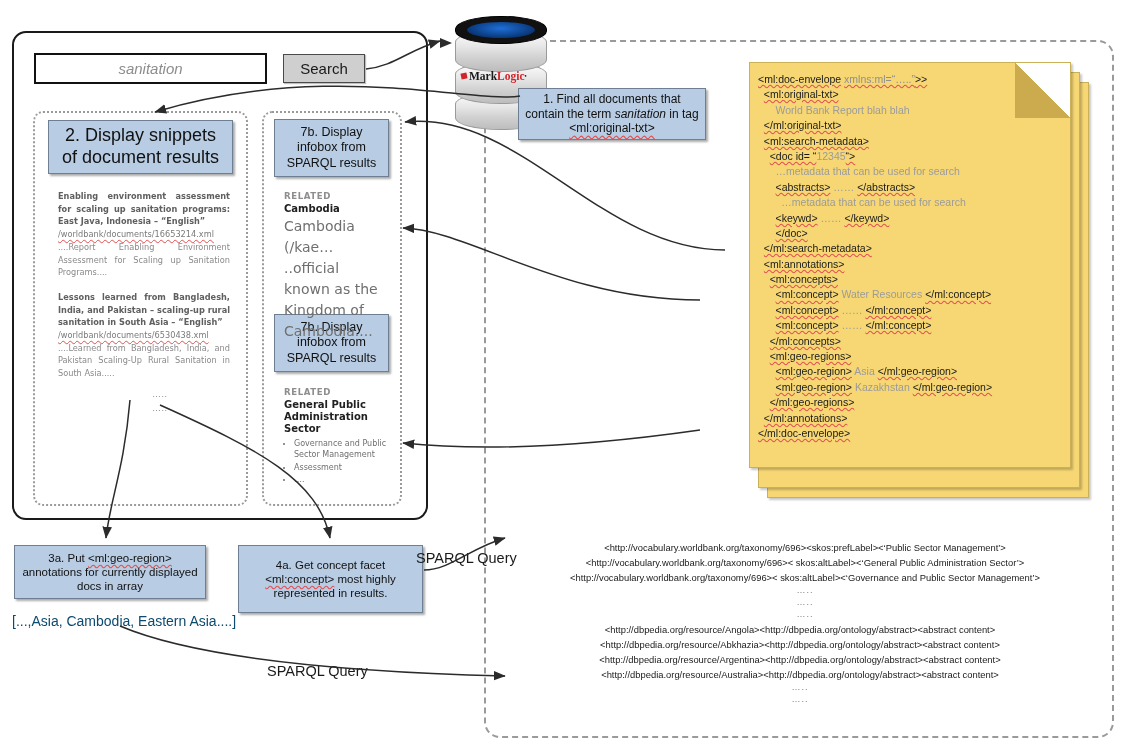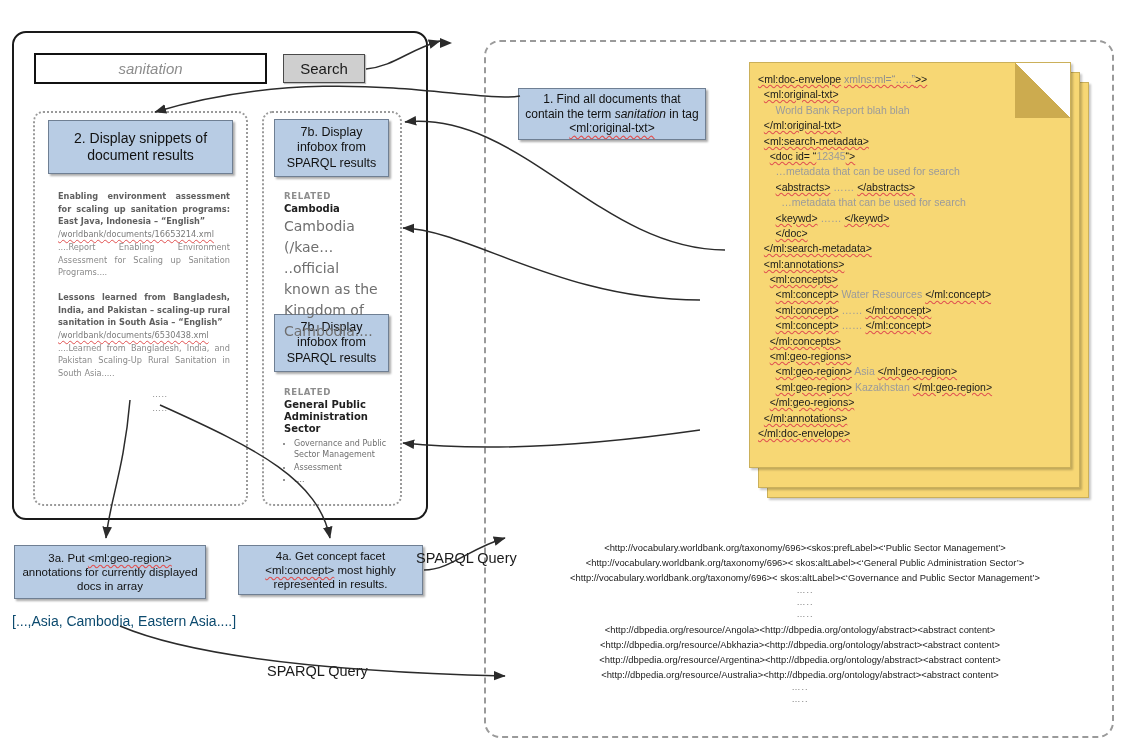--- a/index.html
+++ b/index.html
@@ -26,26 +26,26 @@
   
   .col-dotted{border:2px dotted #9a9a9a;border-radius:10px;background:#fff;}
   #docs-column{left:33px;top:111px;width:215px;height:395px;}
   #info-column{left:262px;top:111px;width:140px;height:395px;}
 
   
   .blue-box{background:#b8cce4;border:1.3px solid #6f7f93;
     box-shadow:1.5px 1.5px 2px rgba(0,0,0,.33);
     display:flex;align-items:center;justify-content:center;text-align:center;
     color:#111;line-height:1.22;}
-  #box-2{left:48px;top:120px;width:185px;height:54px;font-size:14px;padding:11px 6px;}
+  #box-2{left:48px;top:120px;width:185px;height:54px;font-size:18px;padding:11px 6px;}
   #box-3b{left:274px;top:119px;width:115px;height:58px;font-size:12.5px;padding:0 4px;}
   #box-4b{left:274px;top:314px;width:115px;height:58px;font-size:12.5px;padding:0 4px;}
   #box-1{left:518px;top:88px;width:188px;height:52px;font-size:12px;padding:0 6px;}
   #box-3a{left:14px;top:545px;width:192px;height:54px;font-size:11.5px;padding:0 6px;}
-  #box-4a{left:238px;top:545px;width:185px;height:50px;font-size:11.5px;padding:0 2px;align-items:center;}
+  #box-4a{left:238px;top:545px;width:185px;height:68px;font-size:11.5px;padding:0 2px;align-items:center;}
   .blue-box .ital{font-style:italic;}
   .squig{text-decoration:underline;text-decoration-style:wavy;
     text-decoration-color:#e05050;text-underline-offset:2px;}
 
   
   #snippets{left:58px;top:190px;width:172px;font-size:8.2px;color:#6f6f6f;
     line-height:1.55;font-family:"DejaVu Sans",sans-serif;}
   #snippets .title{font-weight:bold;color:#5f5f5f;text-align:justify;}
   #snippets .url{color:#7a7a7a;}
   #snippets .body{color:#8a8a8a;text-align:justify;}
@@ -179,20 +179,34 @@
   <div class="abs infobox" id="infobox-2">
     <div class="rel">RELATED</div>
     <div class="hdr">General Public Administration Sector</div>
     <ul>
       <li>Governance and Public Sector Management</li>
       <li>Assessment</li>
       <li>….</li>
     </ul>
   </div>
 
+  <div class="abs" id="db-cylinder">
+    <div class="cyl-band" id="cyl-b3"></div>
+    <div class="cyl-band" id="cyl-b2"></div>
+    <div class="cyl-band" id="cyl-b1"></div>
+    <div class="cyl-band" id="cyl-top">
+      <div class="inner"></div>
+    </div>
+    <div id="ml-logo">
+      <span class="sq"></span>
+        <span class="mk">Mark</span>
+        <span class="lg">Logic</span>
+        <span class="tm">•</span>
+    </div>
+  </div>
 
   <div class="abs blue-box" id="box-1">
     <span><span>1. Find all documents that contain the term </span><span class="ital">sanitation</span><span> in tag </span><span class="squig">&lt;ml:original-txt&gt;</span></span>
   </div>
 
   <div class="abs" id="xml-stack">
     <div class="page" id="page-back"></div>
     <div class="page" id="page-mid"></div>
     <div class="page" id="page-front">
       <div id="fold"></div>

